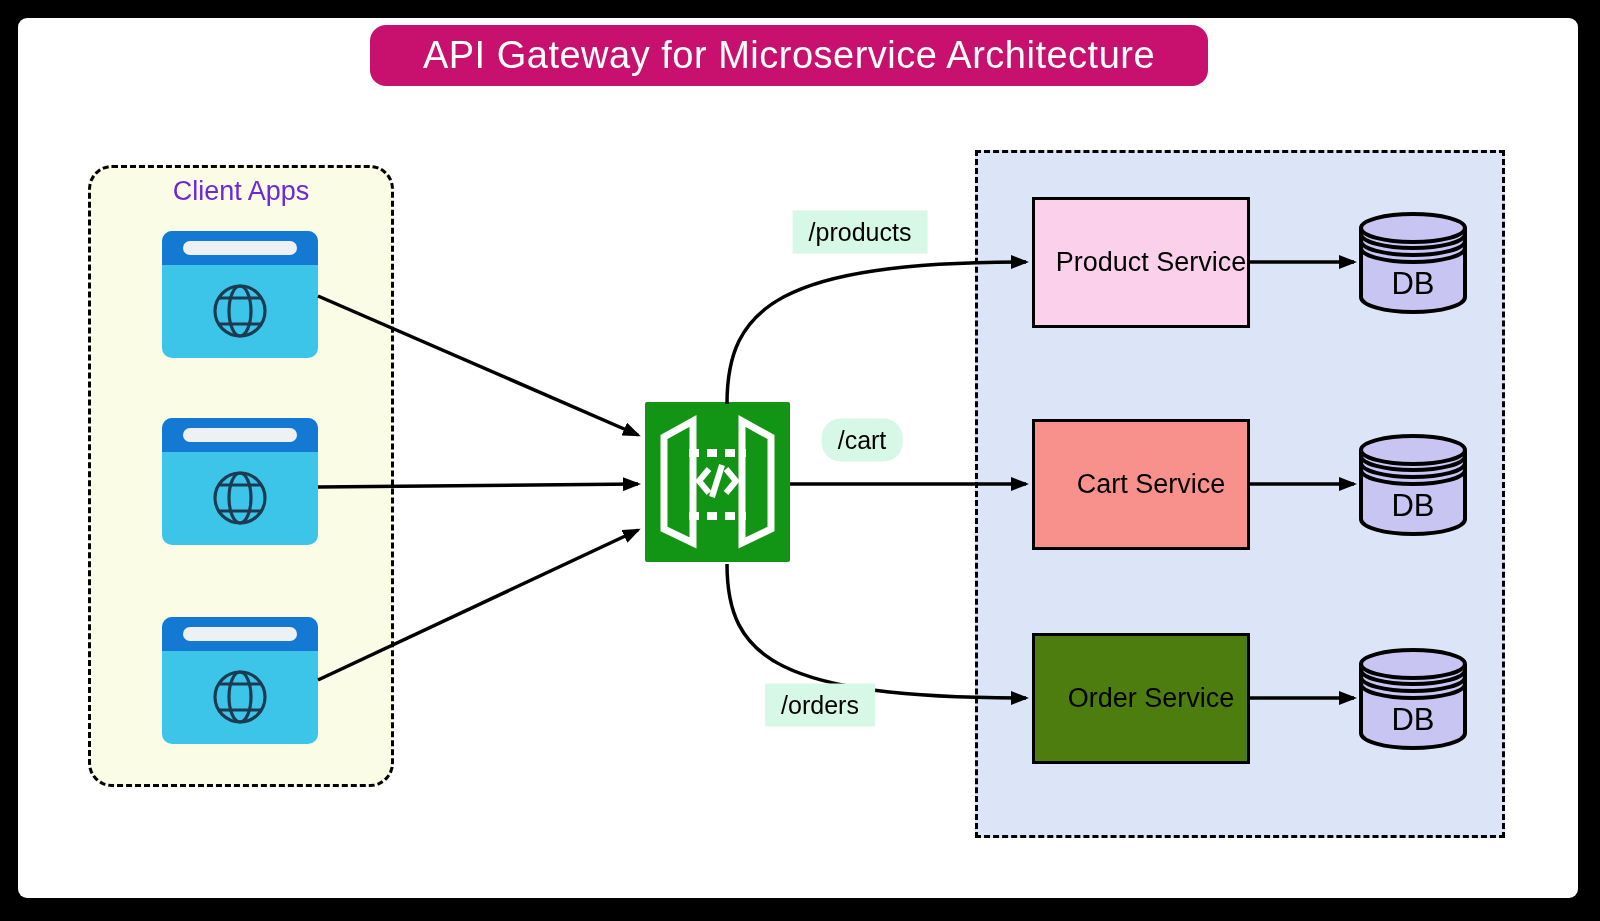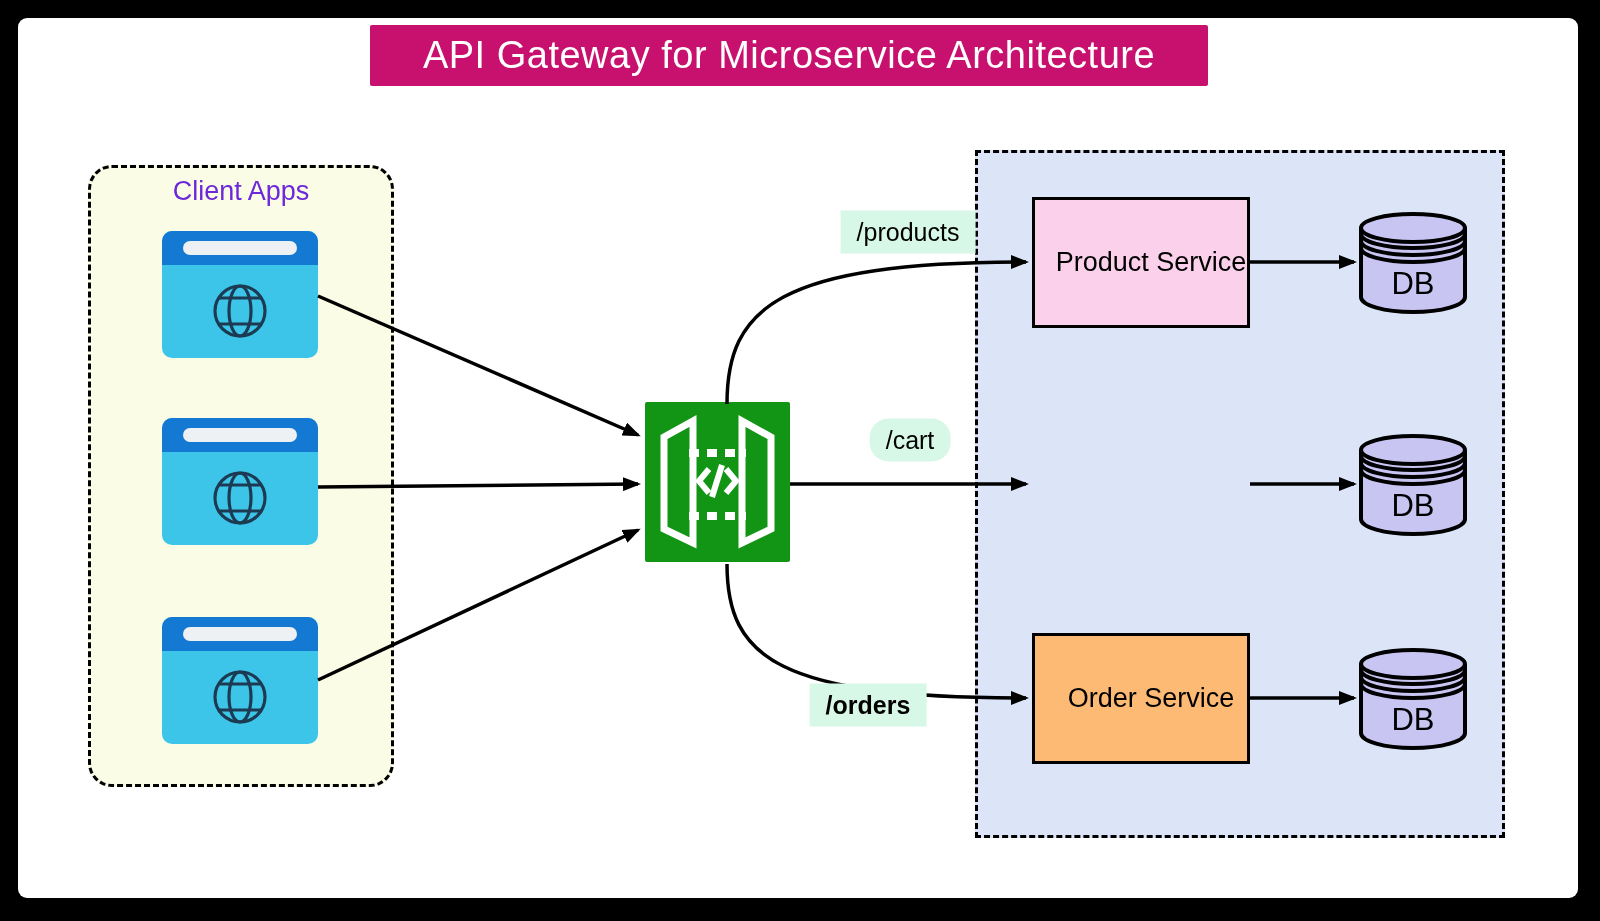--- a/index.html
+++ b/index.html
@@ -5,21 +5,21 @@
   html,body{margin:0;padding:0;}
   body{
     width:1600px;height:921px;background:#000;position:relative;overflow:hidden;
     font-family:"Liberation Sans",sans-serif;
   }
   .canvas{position:absolute;left:18px;top:18px;width:1560px;height:880px;background:#fff;border-radius:9px;}
   .abs{position:absolute;}
 
   
   .banner{
-    left:352px;top:7px;width:838px;height:61px;border-radius:2px;
+    left:352px;top:7px;width:838px;height:61px;border-radius:16px;
     background:#C8106E;color:#fff;font-size:38px;line-height:61px;text-align:center;
     letter-spacing:0.5px;
   }
 
   
   .client-box{
     left:70px;top:147px;width:306px;height:622px;box-sizing:border-box;
     background:#FBFCE5;border:3px dashed #000;border-radius:24px;
   }
   .client-label{left:70px;top:158px;width:306px;text-align:center;font-size:27px;color:#6d28d9;}
@@ -43,21 +43,20 @@
   }
   .s1{top:179px}.s2{top:401px}.s3{top:615px}
   .db{left:1340px;width:110px;height:105px;}
   .d1{top:192px}.d2{top:414px}.d3{top:628px}
   .db text{font-family:"Liberation Sans",sans-serif;font-size:31px;fill:#000;}
 
   
   .route{
     background:#D7F7E7;color:#000;font-size:25px;padding:7px 16px;white-space:nowrap;
     transform:translate(-50%,-50%);
-    margin-left:48px;
   }
   .r1{left:842px;top:214px}.r2{left:844px;top:422px}.r3{left:802px;top:687px}
 
   .arrows{left:0;top:0;}
 </style>
 </head>
 <body>
 
 <div class="canvas">
 
@@ -134,21 +133,24 @@
       <path d="M709,546 C709,640 760,680 1008,680" marker-end="url(#ah)"></path>
       <path d="M1232,244 L1336,244" marker-end="url(#ah)"></path>
       <path d="M1232,466 L1336,466" marker-end="url(#ah)"></path>
       <path d="M1232,680 L1336,680" marker-end="url(#ah)"></path>
     </g>
   </svg>
 
   <div class="abs service s1" style="background: rgb(251, 208, 235);">
     <span>Product Service</span>
   </div>
-  <div class="abs service s3" style="background: #fdba74;">
+  <div class="abs service s2" style="background: rgb(248, 145, 139);">
+    <span>Cart Service</span>
+  </div>
+  <div class="abs service s3" style="background: #4d7c0f;">
     <span>Order Service</span>
   </div>
 
   <svg class="abs db d1" width="110" height="105" viewBox="0 0 110 105">
     <g stroke="#000" stroke-width="4">
       <path d="M3,18 L3,87 A52,15 0 0 0 107,87 L107,18" fill="#C8C5F2"></path>
       <path d="M3,24 A52,14 0 0 0 107,24" fill="none"></path>
       <path d="M3,31 A52,14 0 0 0 107,31" fill="none"></path>
       <path d="M3,38 A52,14 0 0 0 107,38" fill="none"></path>
       <ellipse cx="55" cy="18" rx="52" ry="14" fill="#C8C5F2"></ellipse>
@@ -171,15 +173,15 @@
       <path d="M3,24 A52,14 0 0 0 107,24" fill="none"></path>
       <path d="M3,31 A52,14 0 0 0 107,31" fill="none"></path>
       <path d="M3,38 A52,14 0 0 0 107,38" fill="none"></path>
       <ellipse cx="55" cy="18" rx="52" ry="14" fill="#C8C5F2"></ellipse>
     </g>
     <text x="55" y="84" text-anchor="middle">DB</text>
   </svg>
 
   <div class="abs route r1" style="background: rgb(215, 247, 231);">/products</div>
   <div class="abs route r2" style="background: rgb(215, 247, 231); border-radius: 19px;">/cart</div>
-  <div class="abs route r3" style="background: rgb(215, 247, 231); font-weight: bold;">/orders</div>
+  <div class="abs route r3" style="background: rgb(215, 247, 231);">/orders</div>
 
 </div>
 
 </body></html>

